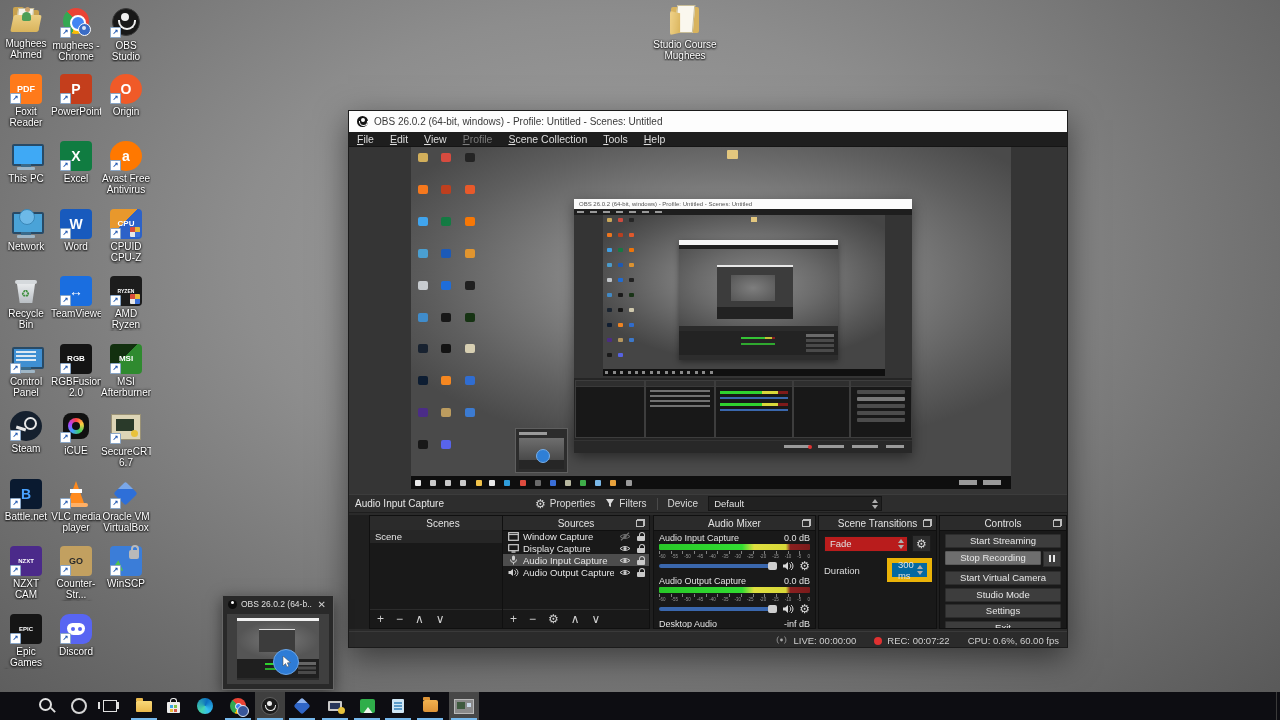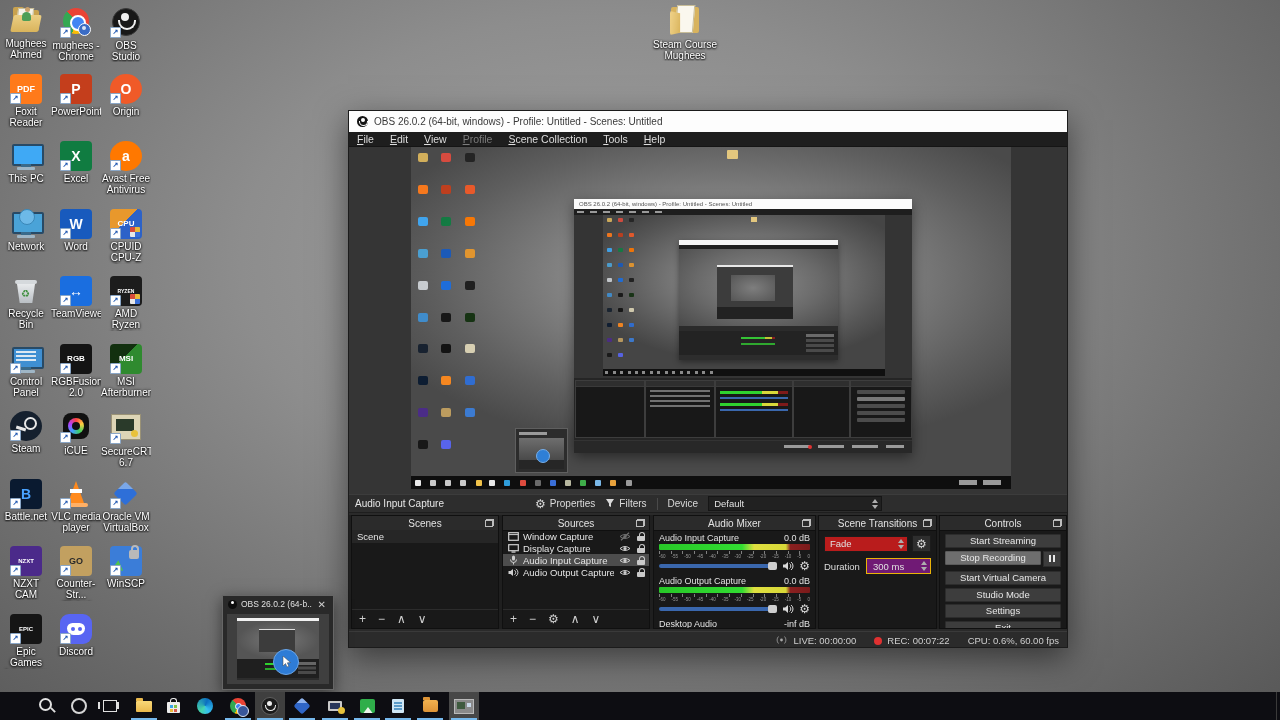--- a/index.html
+++ b/index.html
@@ -153,21 +153,21 @@
   .spin .up{width:0;height:0;border-left:3px solid transparent;border-right:3px solid transparent;border-bottom:4px solid #aeaeae;}
   .spin .dn{width:0;height:0;border-left:3px solid transparent;border-right:3px solid transparent;border-top:4px solid #aeaeae;}
   
   .panels{position:absolute;left:0;top:404px;right:0;height:114px;background:#1f1f1f;}
   .panel{position:absolute;top:0;bottom:0;background:#191919;border:1px solid #101010;box-sizing:border-box;}
   .phead{height:14px;background:#2b2b2b;border-bottom:1px solid #0f0f0f;display:flex;align-items:center;justify-content:center;position:relative;}
   .phead .ptitle{font-size:10px;color:#e2e2e2;}
   .popout{position:absolute;right:4px;top:3px;width:9px;height:8px;cursor:pointer;}
   .popout::before{content:'';position:absolute;right:0;top:0;width:6px;height:5px;border:1px solid #bdbdbd;}
   .popout::after{content:'';position:absolute;left:0;bottom:0;width:6px;height:5px;border:1px solid #bdbdbd;background:#2b2b2b;}
-  #panel-scenes{left:2px;width:148px;}
+  #panel-scenes{left:20px;width:148px;}
   #panel-sources{left:153px;width:148px;}
   #panel-mixer{left:304px;width:163px;}
   #panel-transitions{left:469px;width:119px;}
   #panel-controls{left:590px;width:128px;}
   .pbody{position:absolute;left:0;top:14px;right:0;bottom:0;overflow:hidden;}
   .pbody.has-tools{bottom:18px;}
   .ptools{position:absolute;left:0;bottom:0;right:0;height:18px;border-top:1px solid #2c2c2c;display:flex;align-items:center;gap:12px;padding-left:7px;background:#191919;}
   .tool{color:#cfcfcf;font-size:12px;line-height:12px;cursor:pointer;}
   .scene-row{height:13px;line-height:13px;font-size:9.5px;color:#e4e4e4;padding-left:5px;background:#262626;cursor:pointer;}
   .src-row{height:12px;display:flex;align-items:center;gap:4px;padding:0 4px;cursor:pointer;}
@@ -190,21 +190,21 @@
   .track{flex:1;height:4px;background:#3a67ad;border-radius:2px;position:relative;}
   .knob{position:absolute;right:0;top:-2px;width:9px;height:8px;background:#cfcfcf;border-radius:2px;}
   
   .tr-body{padding:5px 5px 0;}
   .tr-row{display:flex;align-items:center;gap:4px;}
   .tr-select{flex:1;height:14px;background:#b91c1c;border:1px solid #1c1c1c;display:flex;align-items:center;cursor:pointer;}
   .tr-select .val{flex:1;font-size:9.5px;color:#e0e0e0;padding-left:5px;}
   .tr-gear{width:17px;height:15px;background:#2e2e2e;border:1px solid #1c1c1c;display:flex;align-items:center;justify-content:center;cursor:pointer;}
   .dur-row{margin-top:6px;display:flex;align-items:center;}
   .dur-label{width:42px;font-size:9.5px;color:#dcdcdc;}
-  .dur-box{flex:1;height:14px;background:#701a75;border:1px solid #eab308;display:flex;align-items:center;cursor:text;}
+  .dur-box{flex:1;height:14px;background:#0369a1;border:5px solid #eab308;display:flex;align-items:center;cursor:text;margin-left:27px;}
   .dur-box .val{flex:1;font-size:9.5px;color:#e0e0e0;padding-left:6px;}
   
   .ctl-body{padding:4px 5px;}
   .cbtn{height:12px;margin-bottom:2.5px;background:#3d3d3d;border:1px solid #2c2c2c;border-radius:1px;color:#e8e8e8;font-size:9.5px;line-height:12px;text-align:center;cursor:pointer;box-sizing:content-box;}
   .cbtn.lit{background:#6e6e6e;border-color:#5a5a5a;}
   .crow{display:flex;gap:2px;margin-bottom:2.5px;}
   .crow .cbtn{flex:1;margin-bottom:4px;}
   .pausebtn{width:16px;height:14px;background:#3d3d3d;border:1px solid #2c2c2c;display:flex;align-items:center;justify-content:center;gap:2px;cursor:pointer;}
   .pausebtn i{width:2px;height:7px;background:#e8e8e8;}
   
@@ -513,21 +513,21 @@
         <div class="dlabel">Discord</div>
       </div>
     </div>
 
   <div id="top-folder">
     <div class="tf-art">
       <div class="tf-back"></div>
       <div class="tf-paper"></div>
       <div class="tf-front"></div>
     </div>
-    <div class="dlabel">Steam Course Mughees</div>
+    <div class="dlabel">Studio Course Mughees</div>
   </div>
 
   <div id="obs">
     <div class="titlebar">
       <div class="tb-logo"></div>
       <div class="tb-title">OBS 26.0.2 (64-bit, windows) - Profile: Untitled - Scenes: Untitled</div>
     </div>
     <div class="menubar" id="menubar">
         <div class="mitem"><u>F</u>ile</div>
         <div class="mitem"><u>E</u>dit</div>

